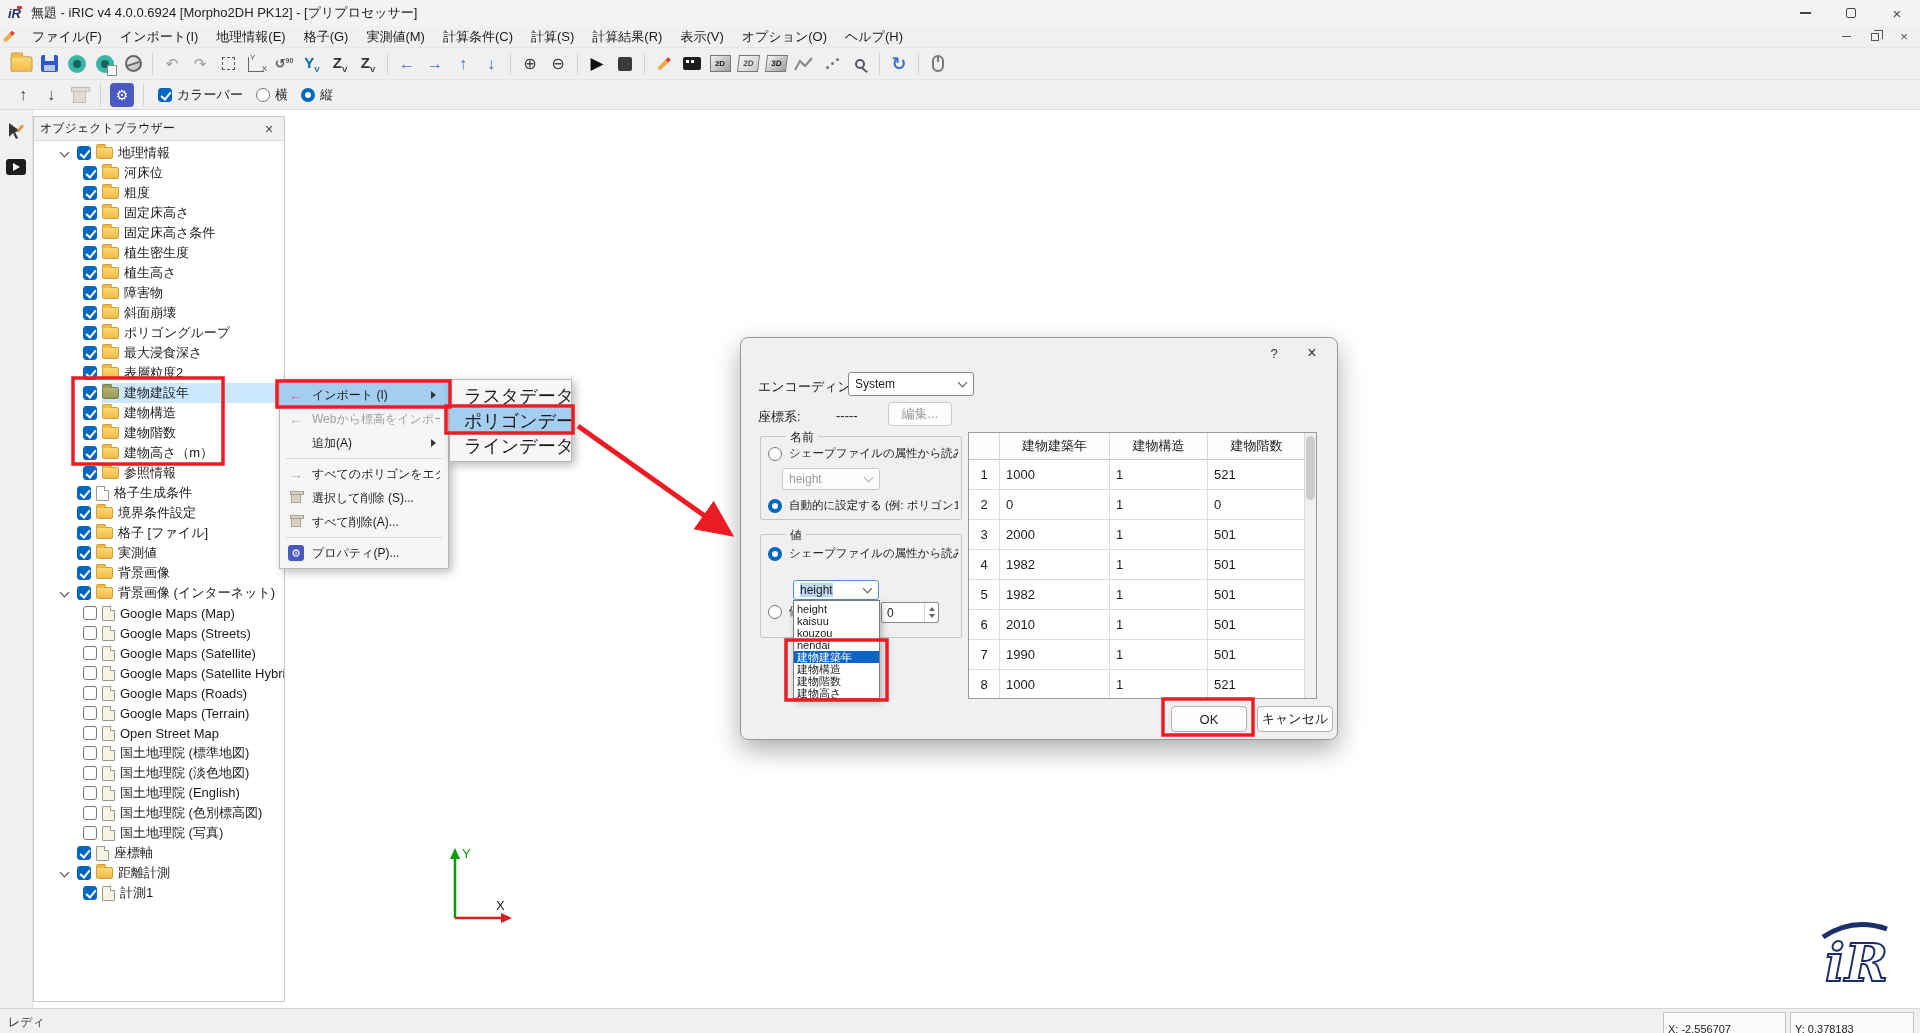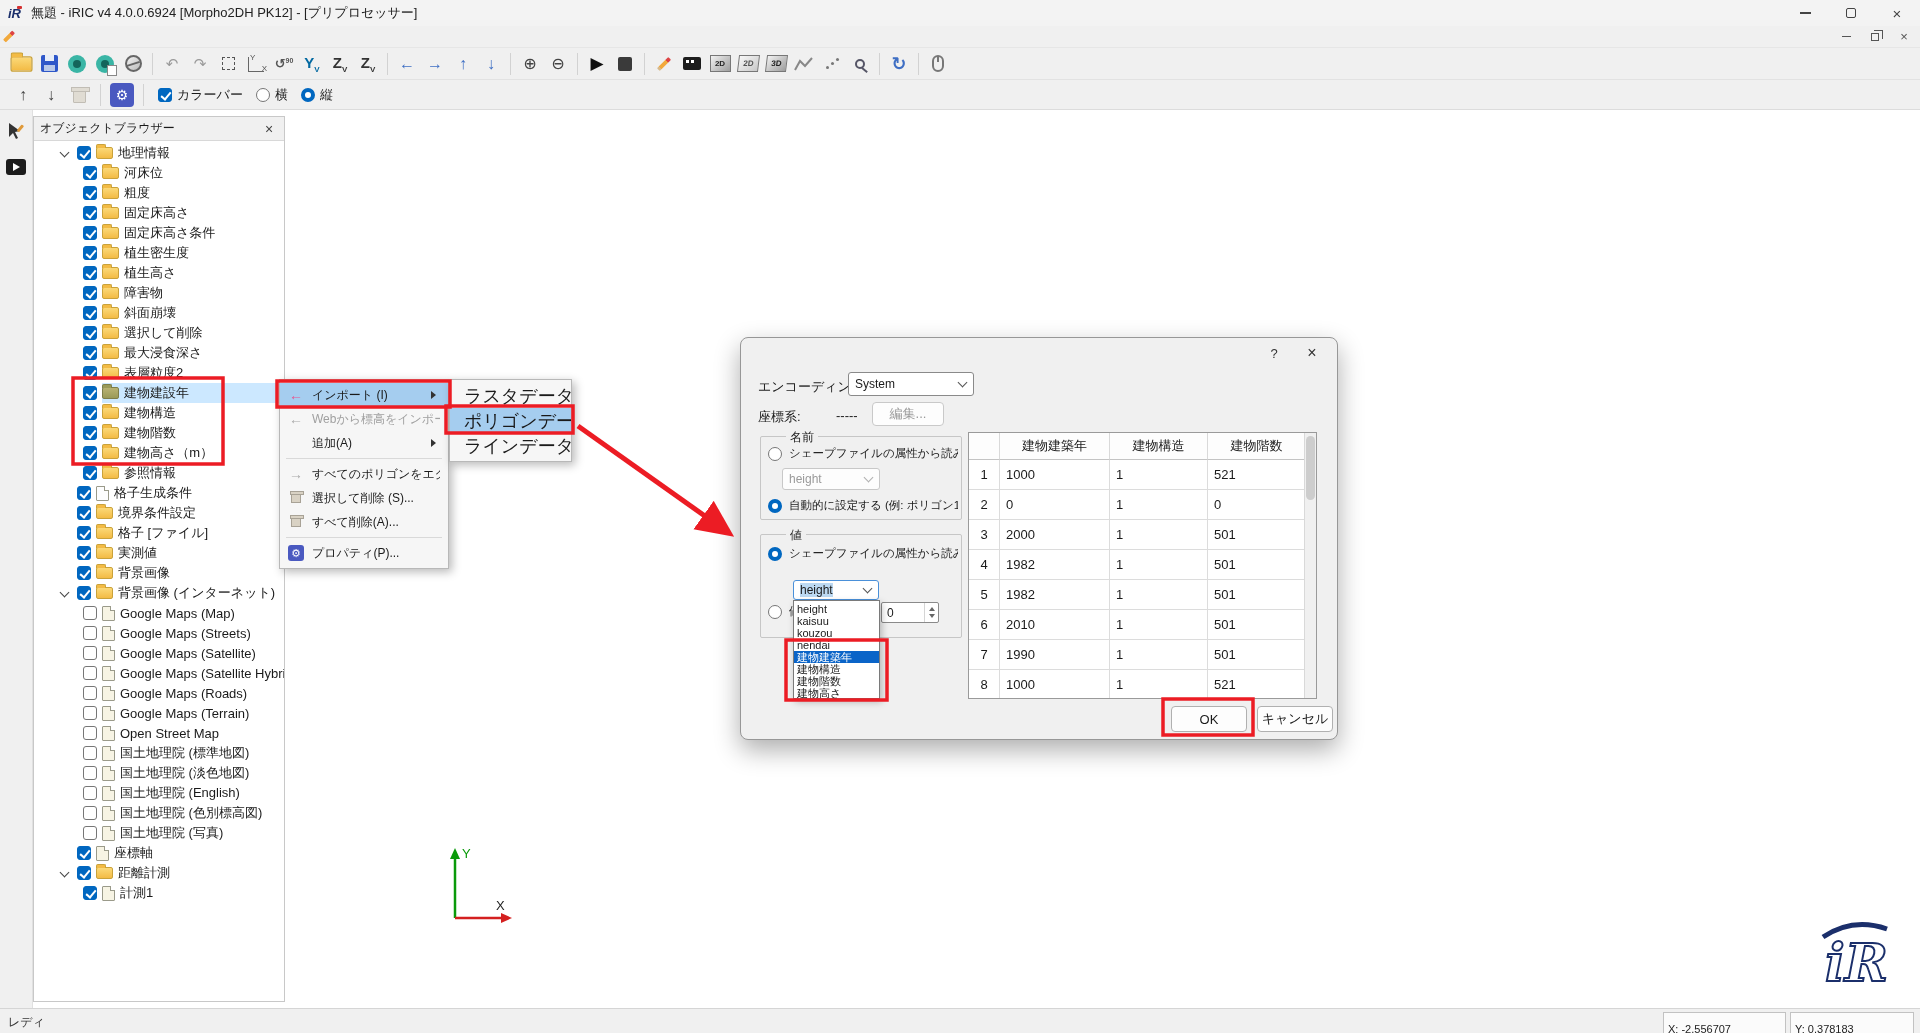--- a/index.html
+++ b/index.html
@@ -177,20 +177,33 @@
     <div class="wbtn">
         <span class="glyph-close">×</span>
       </div>
   </div>
 </div>
 
 <div id="menubar">
   <div id="menubar-pencil">
       <div class="pencil sm"></div>
     </div>
+  <div id="menu-items" style="display: flex;">
+      <span class="menu-item">ファイル(F)</span>
+      <span class="menu-item">インポート(I)</span>
+      <span class="menu-item">地理情報(E)</span>
+      <span class="menu-item">格子(G)</span>
+      <span class="menu-item">実測値(M)</span>
+      <span class="menu-item">計算条件(C)</span>
+      <span class="menu-item">計算(S)</span>
+      <span class="menu-item">計算結果(R)</span>
+      <span class="menu-item">表示(V)</span>
+      <span class="menu-item">オプション(O)</span>
+      <span class="menu-item">ヘルプ(H)</span>
+    </div>
   <div id="mdi-controls">
     <div class="mdibtn">
         <div class="mglyph-min"></div>
       </div>
     <div class="mdibtn">
         <div class="mglyph-rest"></div>
       </div>
     <div class="mdibtn">
         <span class="mglyph-close">×</span>
       </div>
@@ -395,21 +408,21 @@
         <div class="rc">
           <div class="fold"></div>
           <span class="tree-label">斜面崩壊</span>
         </div>
       </div>
       <div class="tree-row lvl1">
         <div class="expander"></div>
         <div class="cb on"></div>
         <div class="rc">
           <div class="fold"></div>
-          <span class="tree-label">選択して削除</span>
+          <span class="tree-label">ポリゴングループ</span>
         </div>
       </div>
       <div class="tree-row lvl1">
         <div class="expander"></div>
         <div class="cb on"></div>
         <div class="rc">
           <div class="fold"></div>
           <span class="tree-label">最大浸食深さ</span>
         </div>
       </div>
@@ -710,21 +723,21 @@
   <div class="dlg-btn" id="dlg-help">?</div>
   <div class="dlg-btn" id="dlg-close">×</div>
 
   <span class="dlg-lab" style="left:17px;top:40px">エンコーディング:</span>
   <div class="combo" style="left:107px;top:34px;width:126px;height:24px">
     <span>System</span>
   </div>
 
   <span class="dlg-lab" style="left:17px;top:70px">座標系:</span>
   <span class="dlg-lab" style="left:95px;top:70px">-----</span>
-  <div class="btn graytext" style="left:131px;top:64px;width:72px;height:24px">編集...</div>
+  <div class="btn graytext" style="left:147px;top:64px;width:64px;height:24px">編集...</div>
 
   <div class="grp" style="left:19px;top:98px;width:202px;height:84px">
     <span class="grp-lab">名前</span>
   </div>
   <div class="rrow" style="left:27px;top:108px;width:190px">
     <div class="radio"></div>
     <span>シェープファイルの属性から読み込む</span>
   </div>
   <div class="combo disabled" style="left:41px;top:130px;width:98px;height:22px">
     <span>height</span>

